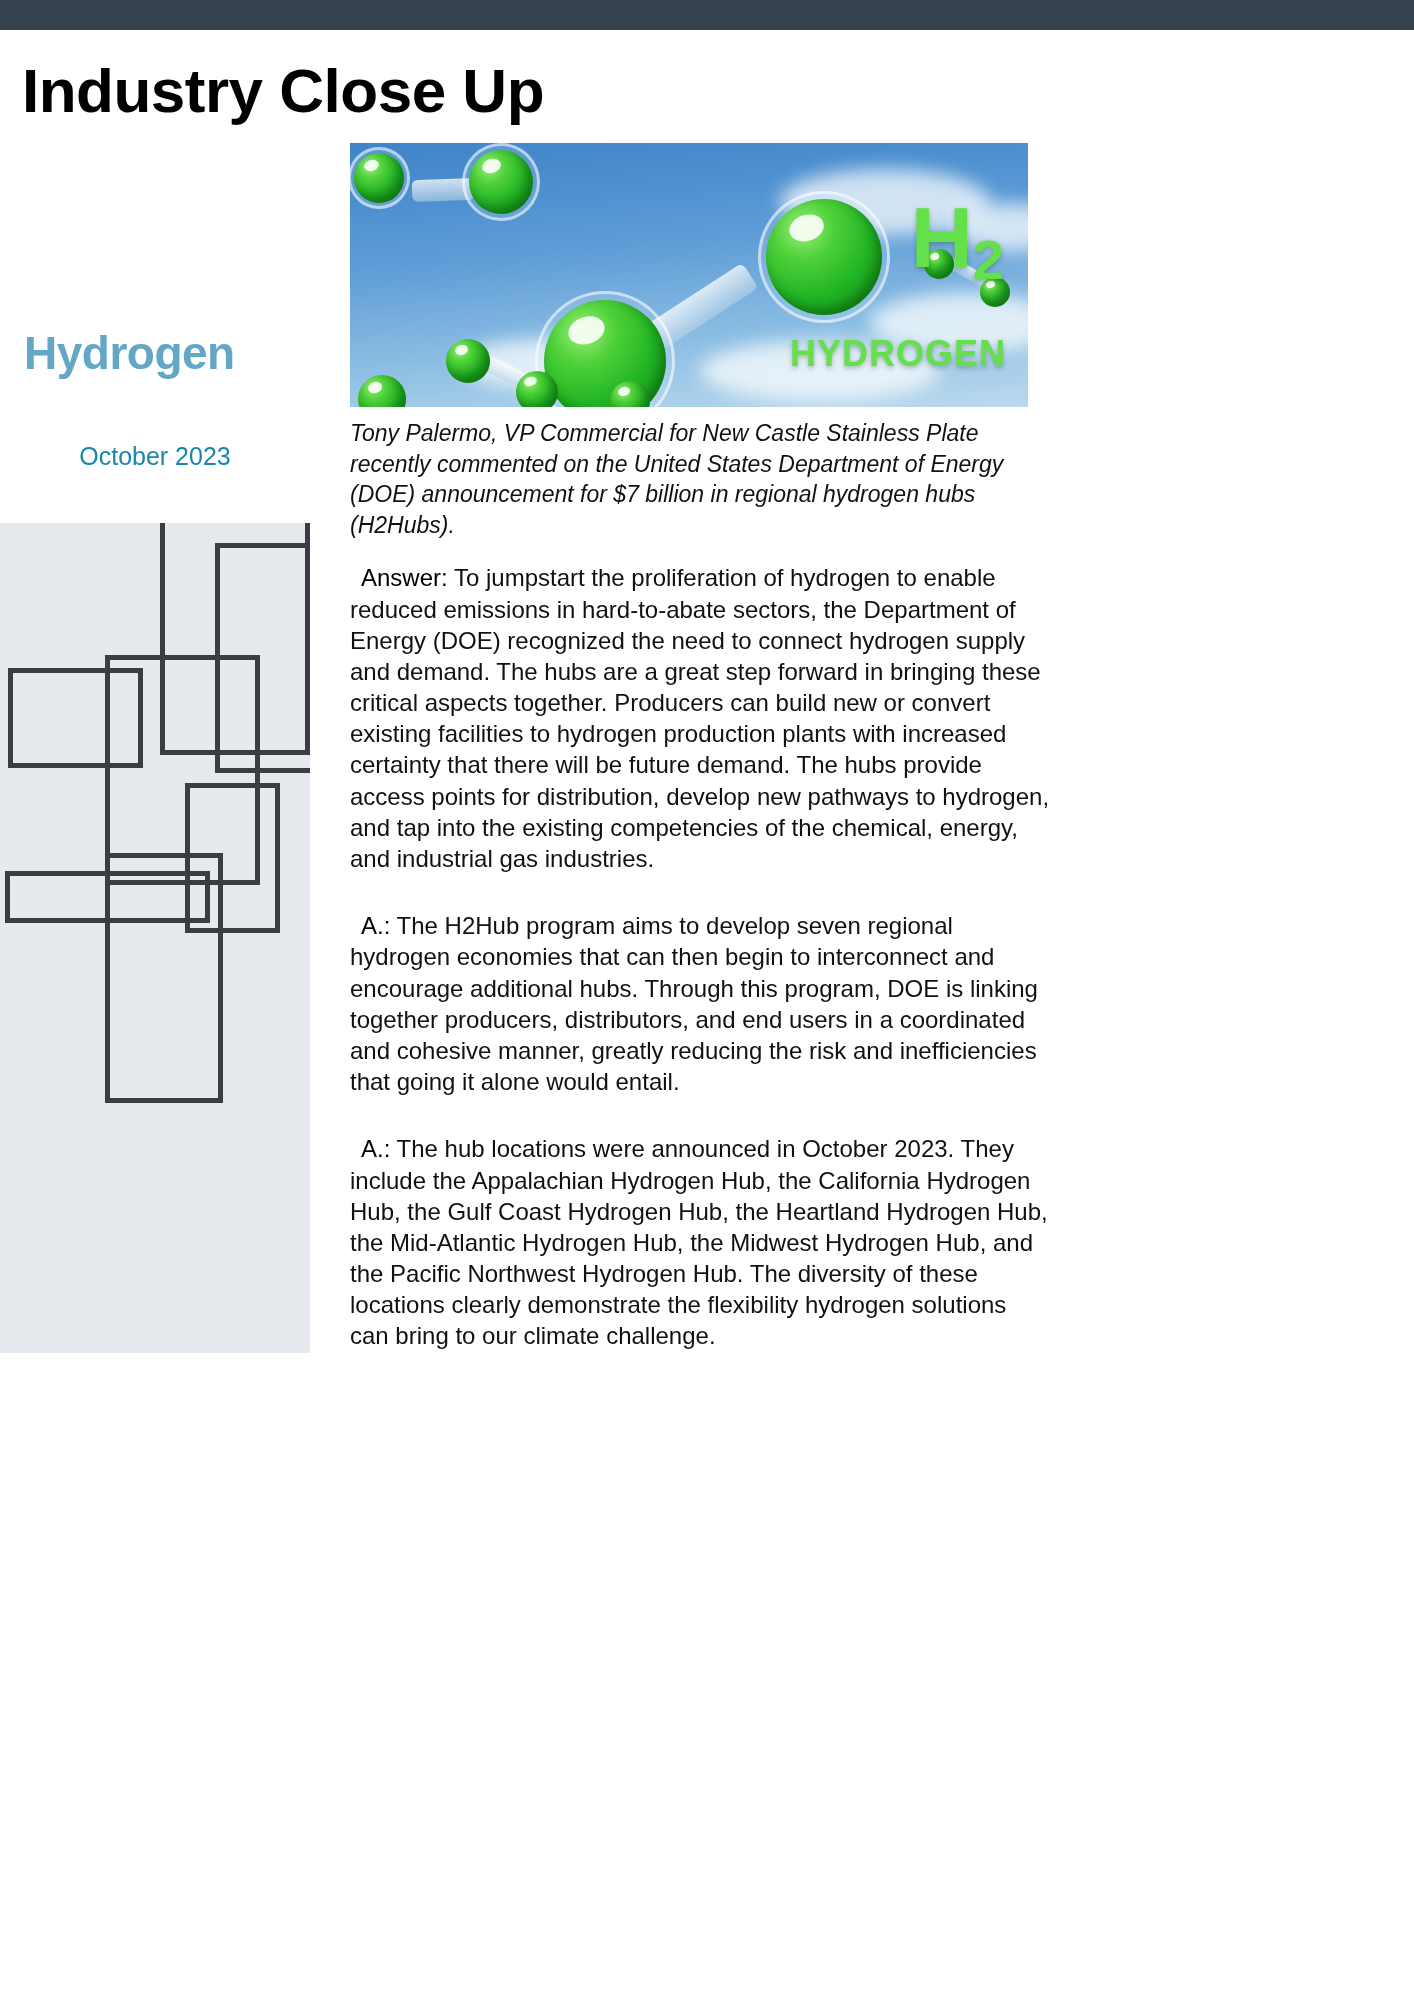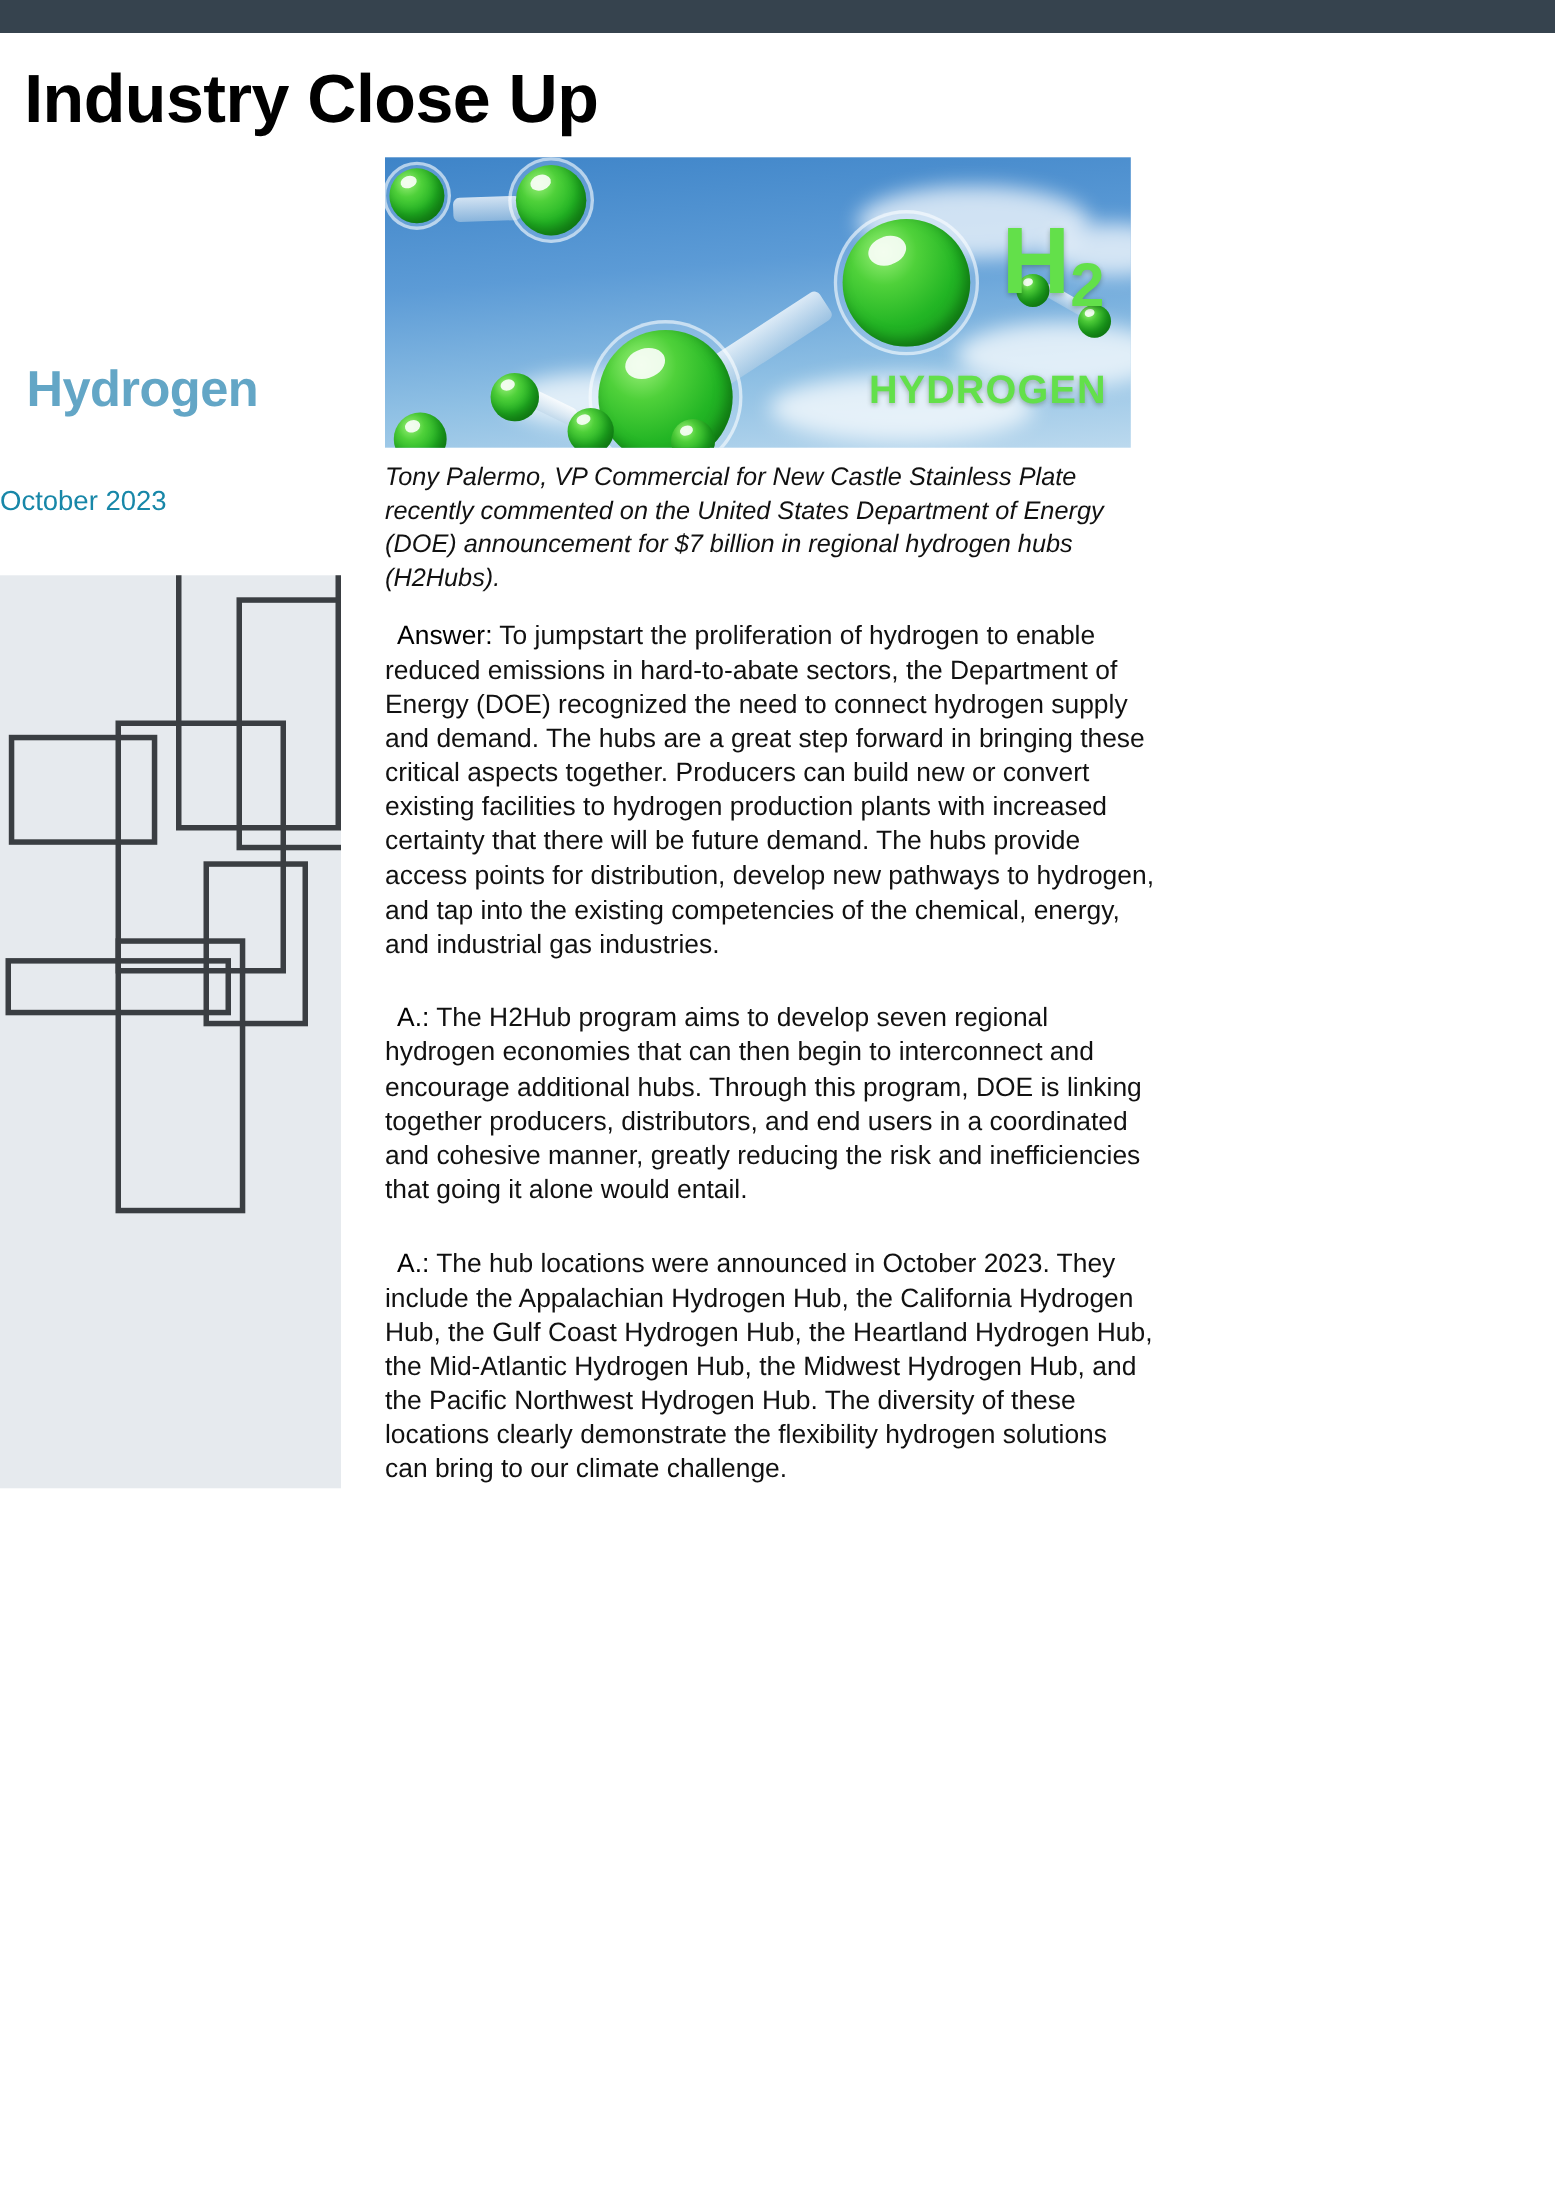--- a/index.html
+++ b/index.html
@@ -51,21 +51,21 @@
     color: #63A6C6;
     letter-spacing: -0.5px;
     line-height: 1;
   }
 
   .issue-date {
     position: absolute;
     left: 0;
     top: 442px;
     width: 310px;
-    text-align: left;
+    text-align: center;
     font-size: 25px;
     color: #1887A8;
   }
 
   
   .plates-panel {
     position: absolute;
     left: 0;
     top: 523px;
     width: 310px;

